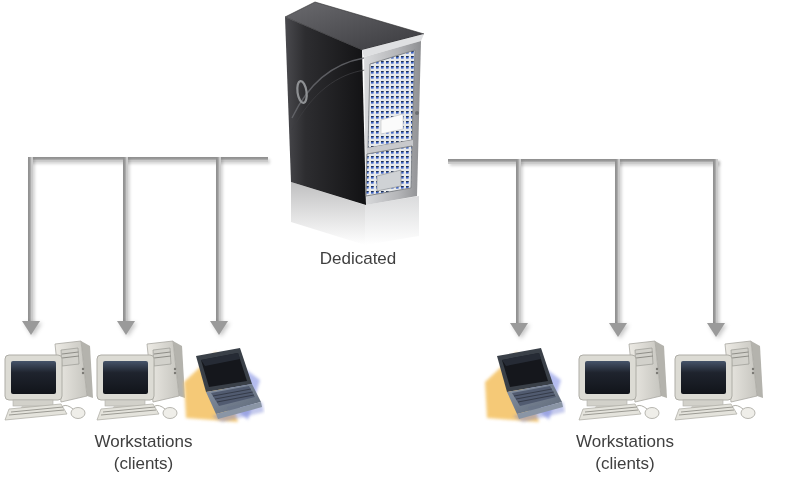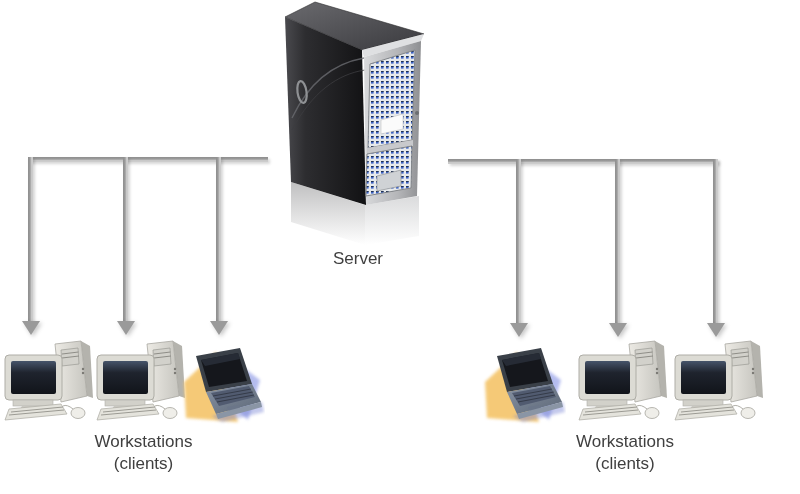--- a/index.html
+++ b/index.html
@@ -124,21 +124,21 @@
 
       <polygon points="101,120 123,114 123,129 101,134" fill="#fbfbfb" stroke="#c2c3c5" stroke-width="0.6"></polygon>
 
       <polygon points="97,176 121,170 121,186 97,191" fill="#cfd2d5" stroke="#9a9da0" stroke-width="0.8"></polygon>
 
       <circle cx="137" cy="113" r="2" fill="#6b6d70"></circle>
     </svg>
   </div>
 
   <div class="label" style="left:283px;top:248px;width:150px;">
-    <div>Server</div>
+    <div>Dedicated</div>
   </div>
 
   <div class="icon-box" style="left:3px;top:338px;">
     <svg width="90" height="85" viewBox="0 0 90 85">
       <polygon points="78,3 87,8 90,60 84,58" fill="#b4b3ad"></polygon>
       <polygon points="52,6 78,3 84,58 58,64" fill="url(#towerG)" stroke="#a8a7a1" stroke-width="0.8"></polygon>
       <polygon points="58,12 75,10 76,26 59,28" fill="#d2d1cb" stroke="#9a9993" stroke-width="0.7"></polygon>
       <line x1="59" y1="16" x2="75.5" y2="14" stroke="#8f8e88" stroke-width="1"></line>
       <line x1="59" y1="20" x2="76" y2="18" stroke="#8f8e88" stroke-width="1"></line>
       <circle cx="80" cy="31" r="1.2" fill="#7a7974"></circle>

